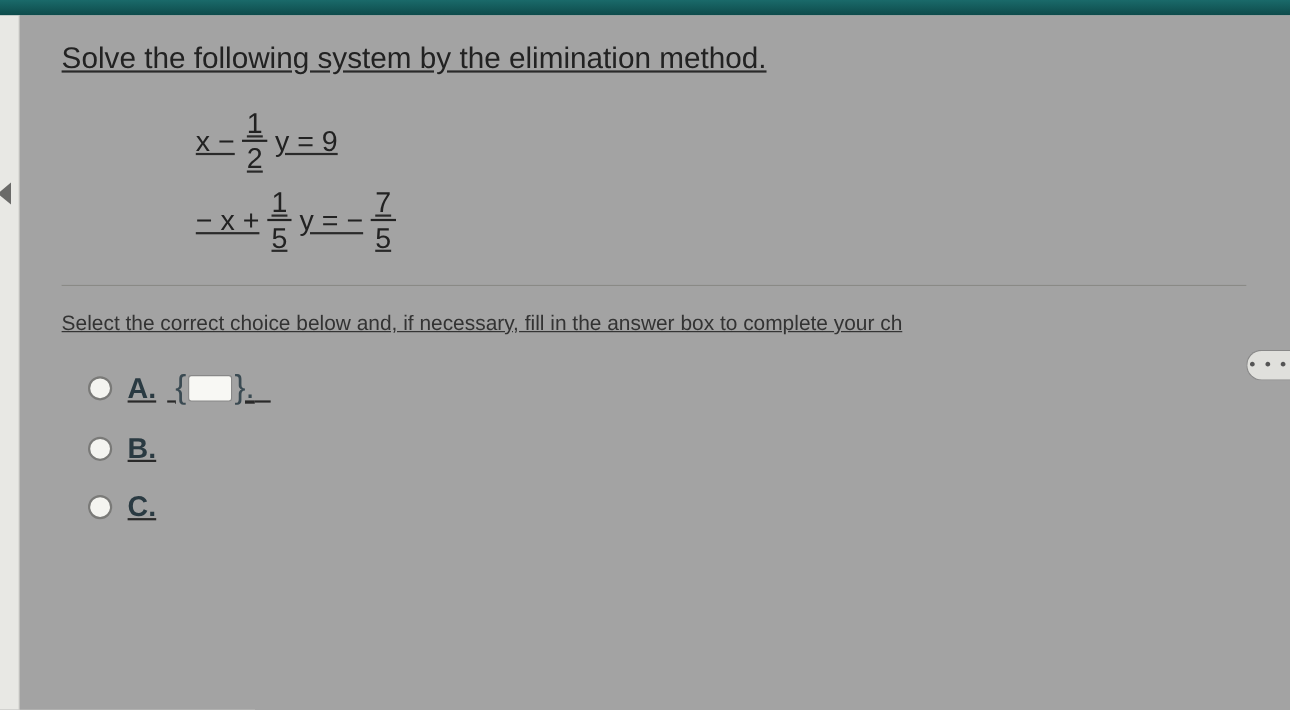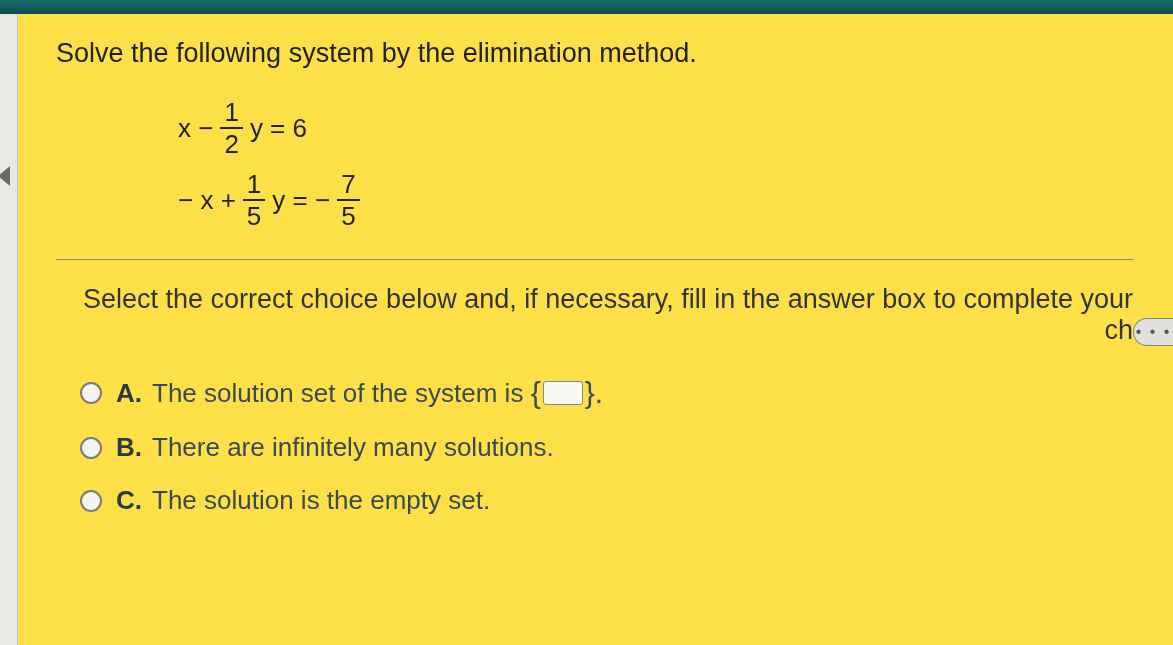--- a/index.html
+++ b/index.html
@@ -29,23 +29,24 @@
     left: -2px;
     top: 152px;
     width: 0; height: 0;
     border-top: 10px solid transparent;
     border-bottom: 10px solid transparent;
     border-right: 12px solid #6a6a68;
   }
   .page {
     position: absolute;
     top: 14px; left: 18px; right: 0; bottom: 0;
-    background: #fde047;
+    background: #a3a3a3;
     padding: 24px 40px 24px 38px;
     color: #2a2a2a;
+    text-decoration: underline;
   }
   .question-text {
     font-size: 27px;
     color: #222;
     margin-bottom: 28px;
   }
   .eq-block {
     margin-left: 118px;
     font-size: 26px;
     color: #222;
@@ -83,25 +84,24 @@
     border-radius: 14px 0 0 14px;
     background: #e0e0dc;
     display: flex;
     align-items: center;
     justify-content: center;
     font-size: 16px;
     letter-spacing: 2px;
     color: #555;
   }
   .instruction {
-    font-size: 27px;
+    font-size: 19px;
     color: #333;
     margin-bottom: 30px;
     margin-top: 18px;
-    text-align: right;
   }
   .options { margin-left: 24px; }
   .opt {
     display: flex;
     align-items: center;
     margin-bottom: 22px;
     font-size: 26px;
     color: #3a4a52;
   }
   .radio {
@@ -136,21 +136,21 @@
 
   <div class="question-text">Solve the following system by the elimination method.</div>
 
   <div class="eq-block">
     <div class="eqline">
       <span class="sym">x −</span>
       <span class="frac">
         <span class="num">1</span>
         <span class="den">2</span>
       </span>
-      <span class="sym">y = 6</span>
+      <span class="sym">y = 9</span>
     </div>
     <div class="eqline">
       <span class="sym">− x +</span>
       <span class="frac">
         <span class="num">1</span>
         <span class="den">5</span>
       </span>
       <span class="sym">y =  −</span>
       <span class="frac">
         <span class="num">7</span>
@@ -161,38 +161,35 @@
 
   <hr class="divider">
 
   <div class="instruction">Select the correct choice below and, if necessary, fill in the answer box to complete your ch</div>
 
   <div class="options">
 
     <div class="opt">
       <span class="radio"></span>
       <span class="opt-letter">A.</span>
-      <span>The solution set of the system is</span>
       <span>&nbsp;</span>
       <span class="brace">{</span>
       <span class="answer-box"></span>
       <span class="brace">}.</span>
       <span>&nbsp;&nbsp;</span>
     </div>
 
     <div class="opt">
       <span class="radio"></span>
       <span class="opt-letter">B.</span>
-      <span>There are infinitely many solutions.</span>
     </div>
 
     <div class="opt">
       <span class="radio"></span>
       <span class="opt-letter">C.</span>
-      <span>The solution is the empty set.</span>
     </div>
 
   </div>
 
 </div>
 
 <div class="ellipsis-wrap">
   <span>• • •</span>
 </div>
 

